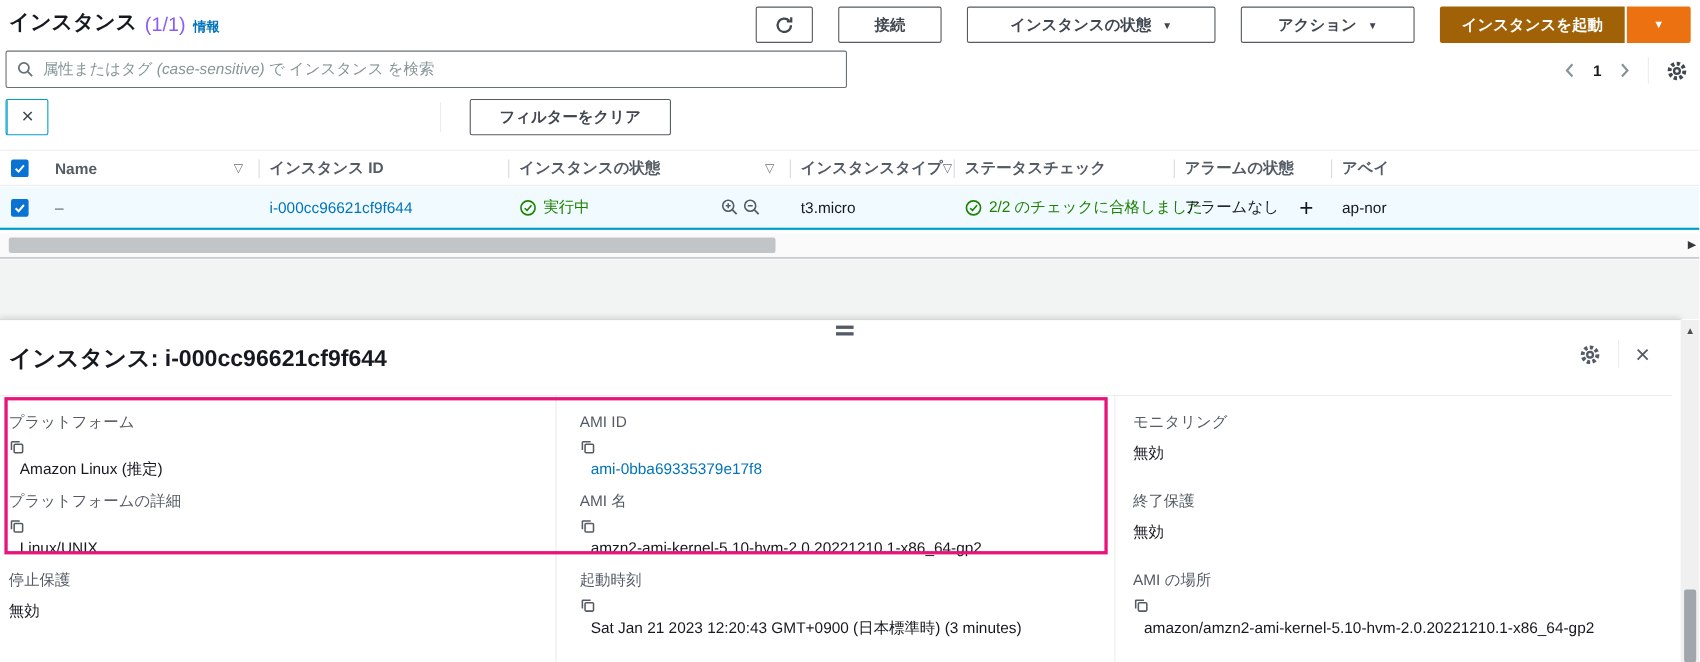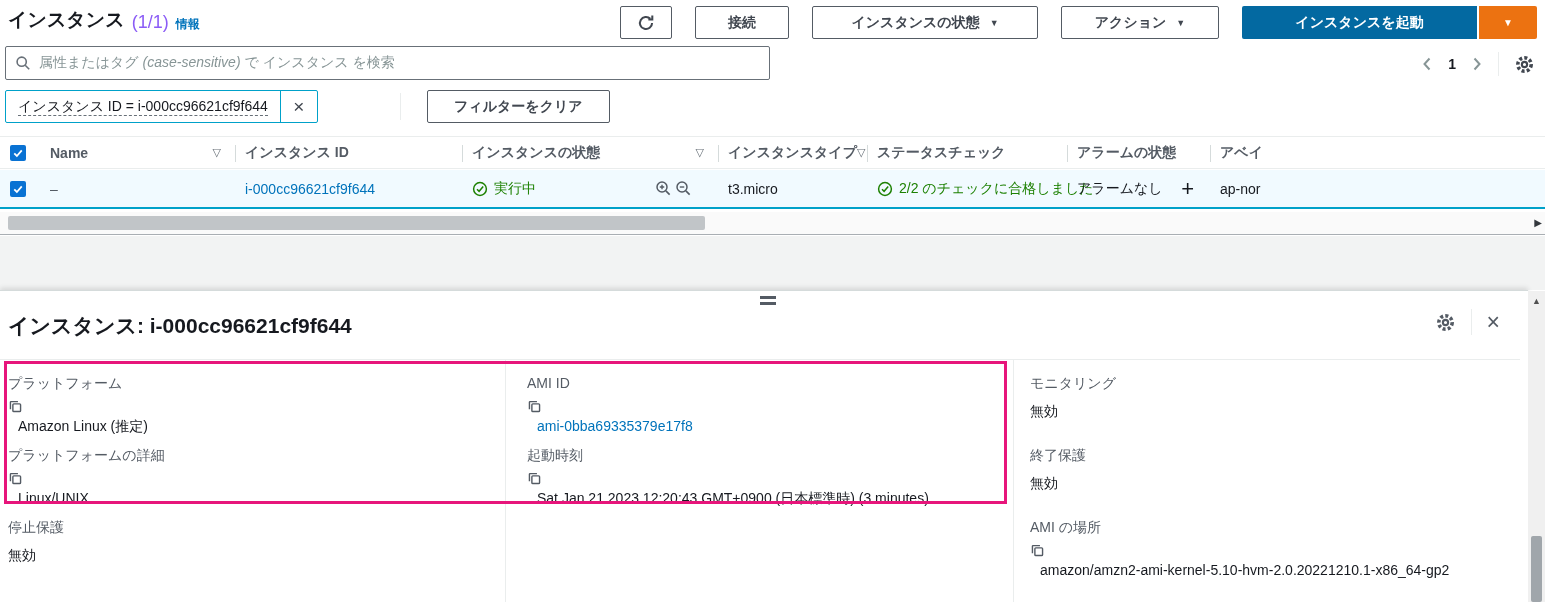--- a/index.html
+++ b/index.html
@@ -14,21 +14,21 @@
   .info-link{font-size:12px;font-weight:bold;color:#0073bb;cursor:pointer}
   .toolbar-buttons{position:absolute;right:8px;top:6px;display:flex;gap:23px;height:33px}
   .btn{display:flex;align-items:center;justify-content:center;gap:10px;border:1px solid #545b64;
        border-radius:2px;background:#fff;font-weight:bold;color:#414750;font-size:14px;cursor:pointer;white-space:nowrap}
   .btn .caret{font-size:9px;color:#414750}
   .btn-refresh{width:52px}
   .btn-connect{width:94px}
   .btn-state{width:226px}
   .btn-actions{width:158px}
   .split{display:flex}
-  .split .main{width:235px;background:#0369a1;color:#fff;font-weight:bold;display:flex;align-items:center;
+  .split .main{width:168px;background:#a16207;color:#fff;font-weight:bold;display:flex;align-items:center;
                justify-content:center;border-radius:2px 0 0 2px;cursor:pointer}
   .split .caret-part{width:58px;margin-left:2px;background:#ec7211;color:#fff;display:flex;align-items:center;
                justify-content:center;border-radius:0 2px 2px 0;font-size:10px;cursor:pointer}
 
   
   .search-box{position:absolute;left:5px;top:46px;width:765px;height:33px;border:1px solid #687078;border-radius:2px;
               background:#fff;display:flex;align-items:center;padding:16px 9px;gap:8px;cursor:text}
   .placeholder{color:#879596;font-size:14px;white-space:nowrap}
   .placeholder .em{font-style:italic}
   .pagination{position:absolute;right:10px;top:48px;height:32px;display:flex;align-items:center;gap:15px}
@@ -164,21 +164,20 @@
     <span class="pg-divider"></span>
     <span class="pg-btn">
       <svg width="21" height="21" viewBox="0 0 16 16">
         <circle cx="8" cy="8" r="5.1" fill="none" stroke="#414750" stroke-width="2.7" stroke-dasharray="2.3 1.65"></circle>
         <circle cx="8" cy="8" r="2" fill="none" stroke="#414750" stroke-width="1.6"></circle>
       </svg>
     </span>
   </div>
 
   <div class="filter-chip">
-    <span class="chip-text"><span>インスタンス ID = i-000cc96621cf9f644</span></span>
     <span class="chip-x">
         <span>×</span>
       </span>
   </div>
   <div class="filter-divider"></div>
   <button class="btn clear-btn">フィルターをクリア</button>
 
   <div class="thead">
     <div class="hcell c0">
       <span class="checkbox">
@@ -327,20 +326,27 @@
 
     <div class="dcol d2">
       <div class="field">
         <div class="flabel">AMI ID</div>
         <div class="fvalue"><span class="icon"><svg width="15" height="15" viewBox="0 0 16 16">
                 <rect x="5.2" y="5.2" width="8.2" height="8.2" rx="1" fill="none" stroke="#545b64" stroke-width="1.5"></rect>
                 <path d="M10.6 2.8H3.2a.6.6 0 0 0-.6.6v7.4" fill="none" stroke="#545b64" stroke-width="1.5"></path>
               </svg></span><span class="link">ami-0bba69335379e17f8</span></div>
       </div>
       <div class="field">
+        <div class="flabel">AMI 名</div>
+        <div class="fvalue"><span class="icon"><svg width="15" height="15" viewBox="0 0 16 16">
+                <rect x="5.2" y="5.2" width="8.2" height="8.2" rx="1" fill="none" stroke="#545b64" stroke-width="1.5"></rect>
+                <path d="M10.6 2.8H3.2a.6.6 0 0 0-.6.6v7.4" fill="none" stroke="#545b64" stroke-width="1.5"></path>
+              </svg></span><span>amzn2-ami-kernel-5.10-hvm-2.0.20221210.1-x86_64-gp2</span></div>
+      </div>
+      <div class="field">
         <div class="flabel">起動時刻</div>
         <div class="fvalue"><span class="icon"><svg width="15" height="15" viewBox="0 0 16 16">
                 <rect x="5.2" y="5.2" width="8.2" height="8.2" rx="1" fill="none" stroke="#545b64" stroke-width="1.5"></rect>
                 <path d="M10.6 2.8H3.2a.6.6 0 0 0-.6.6v7.4" fill="none" stroke="#545b64" stroke-width="1.5"></path>
               </svg></span><span>Sat Jan 21 2023 12:20:43 GMT+0900 (日本標準時) (3 minutes)</span></div>
       </div>
     </div>
 
     <div class="dcol d3">
       <div class="field">

